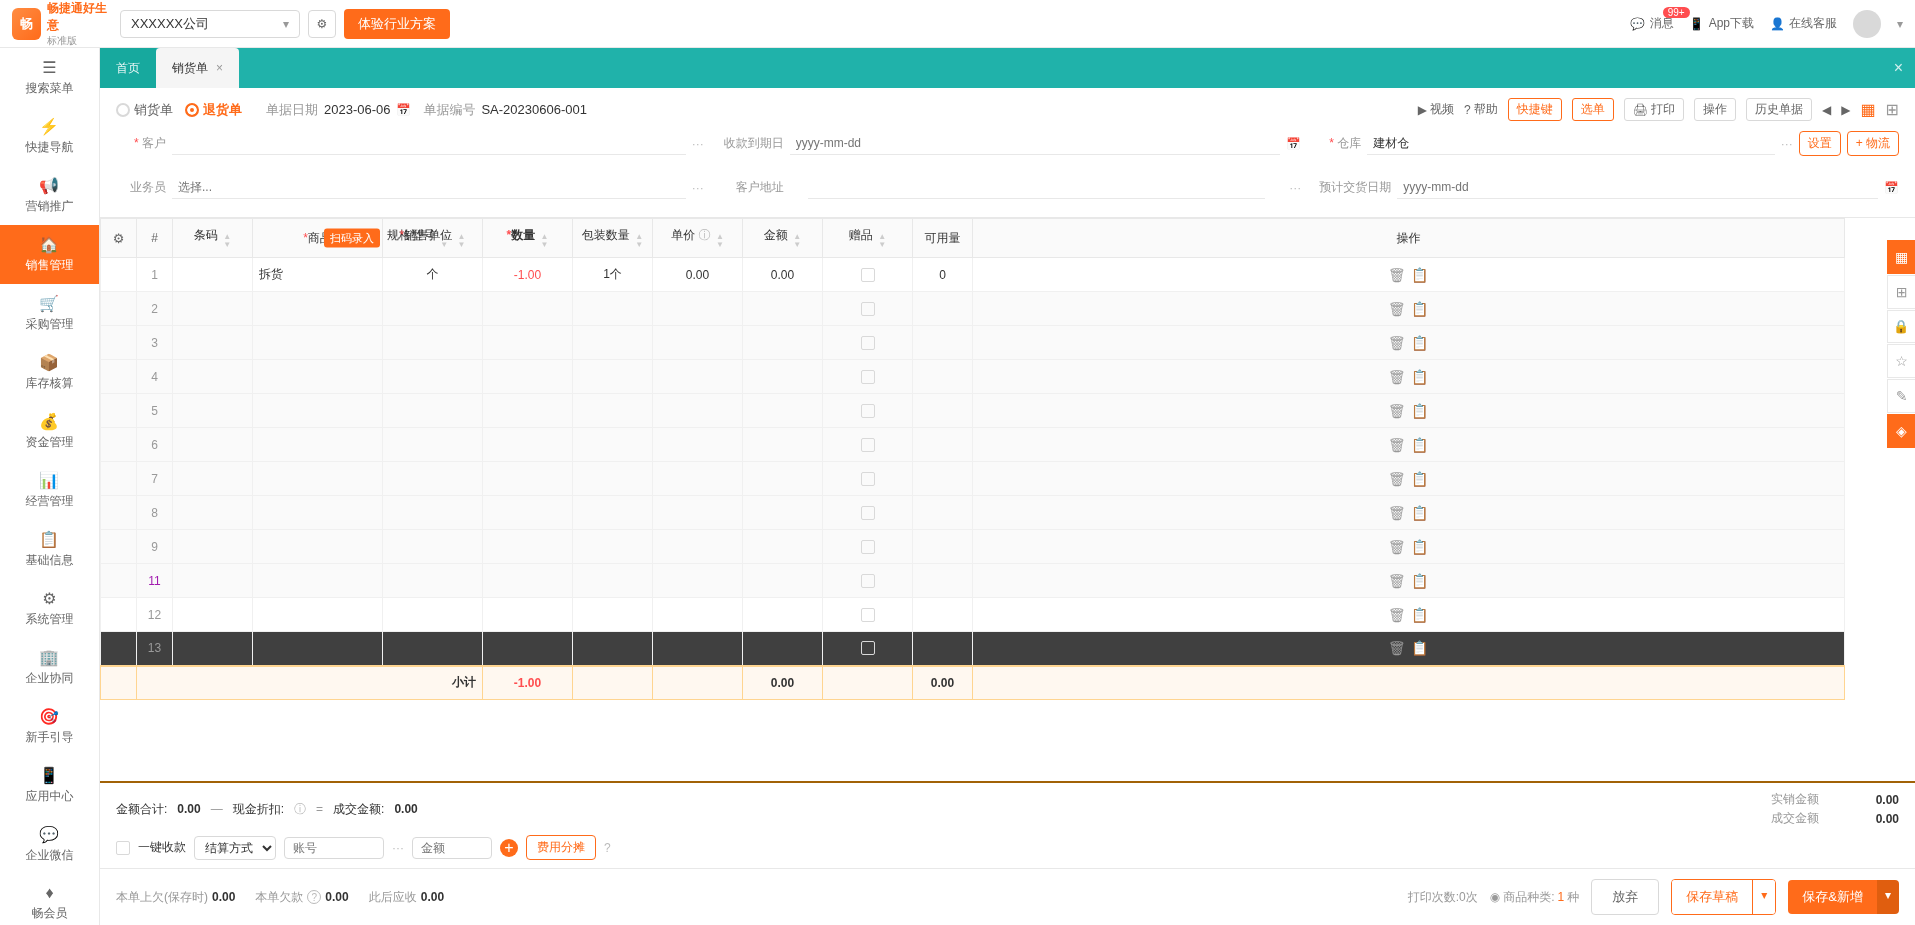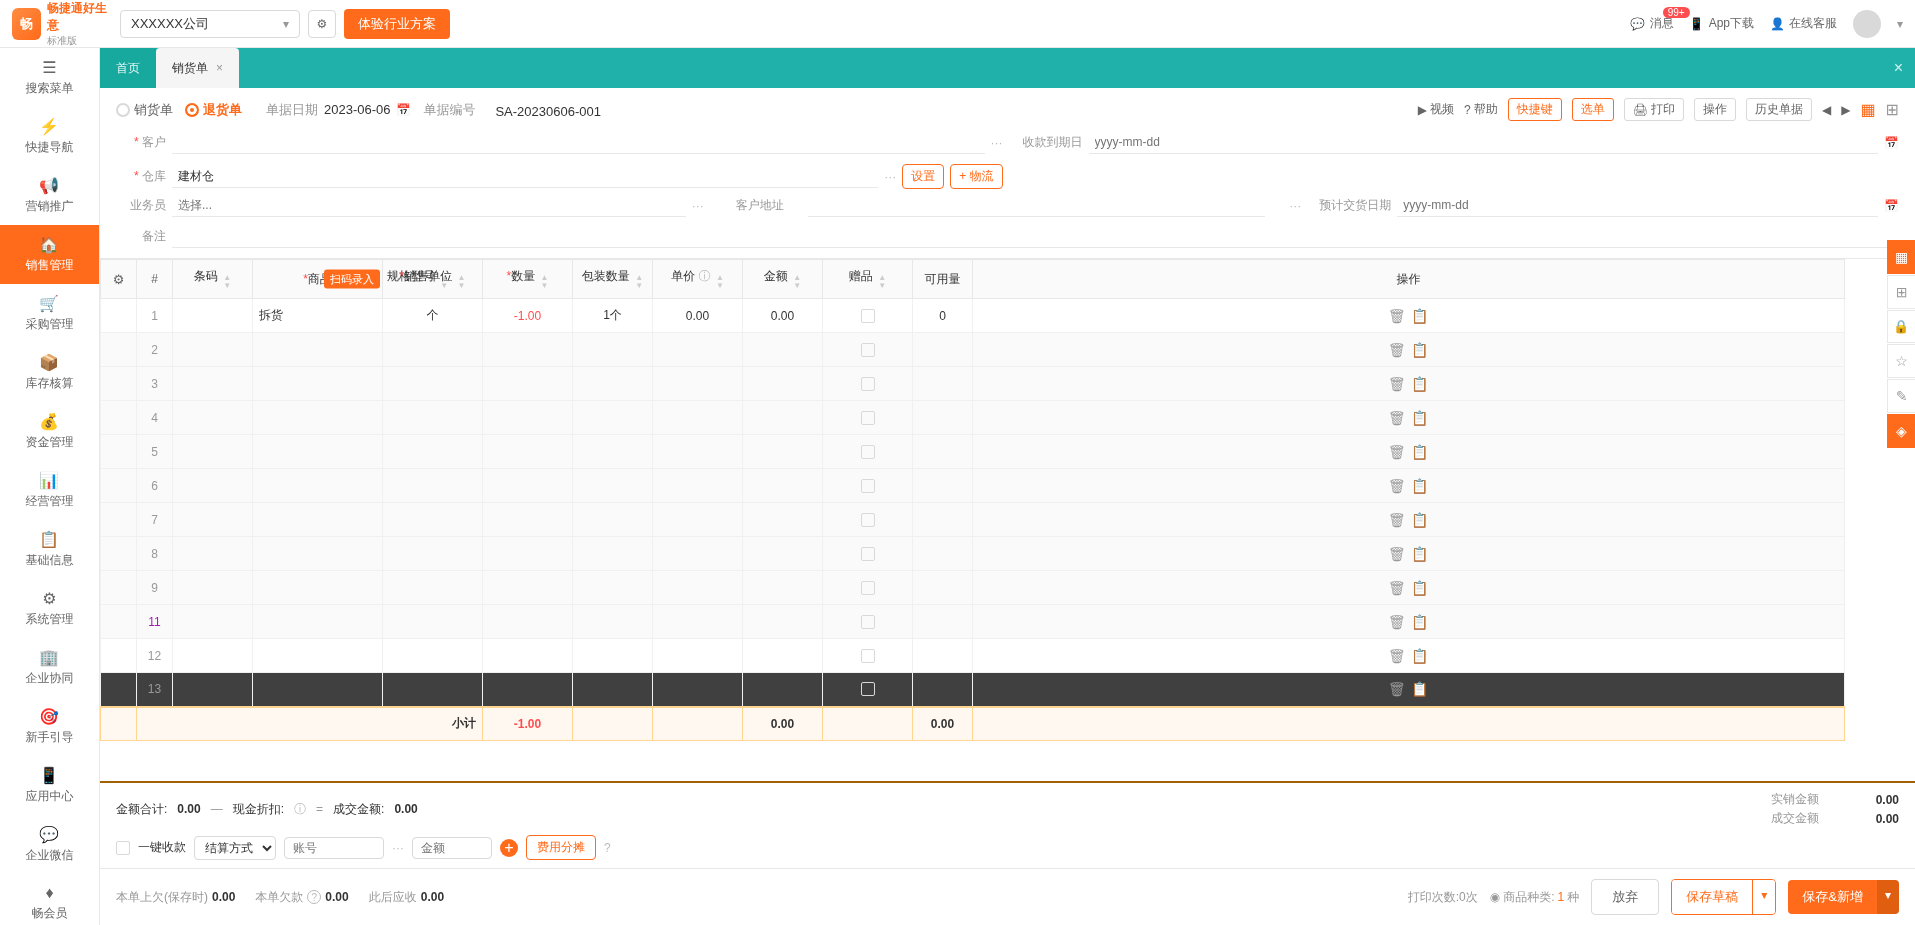--- a/index.html
+++ b/index.html
@@ -136,21 +136,21 @@
       </div>
       <div style="display:flex;align-items:center;gap:4px;cursor:pointer;">
         <div style="width:14px;height:14px;border-radius:50%;border:2px solid #ff6b1a;background:#ff6b1a;box-shadow:inset 0 0 0 3px #fff;"></div>
         <span style="color:#ff6b1a;font-size:13px;font-weight:bold;">退货单</span>
       </div>
       <div style="display:flex;align-items:center;gap:6px;margin-left:12px;">
         <span style="color:#999;font-size:13px;">单据日期</span>
         <span style="color:#333;font-size:13px;">2023-06-06</span>
         <span style="color:#bbb;cursor:pointer;">📅</span>
       </div>
-      <div style="display:flex;align-items:flex-end;gap:20px;">
+      <div style="display:flex;align-items:center;gap:6px;">
         <span style="color:#999;font-size:13px;">单据编号</span>
         <span style="color:#333;font-size:13px;">SA-20230606-001</span>
       </div>
       <div style="margin-left:auto;display:flex;align-items:center;gap:10px;">
         <div style="display:flex;align-items:center;gap:3px;color:#666;cursor:pointer;">
           <span>▶</span>
           <span>视频</span>
         </div>
         <div style="display:flex;align-items:center;gap:3px;color:#666;cursor:pointer;">
           <span>?</span>
@@ -172,21 +172,21 @@
         <div style="display:flex;align-items:center;gap:3px;color:#666;cursor:pointer;border:1px solid #d9d9d9;padding:2px 8px;border-radius:3px;">
           <span>历史单据</span>
         </div>
         <div style="color:#666;cursor:pointer;">◀</div>
         <div style="color:#666;cursor:pointer;">▶</div>
         <div style="color:#ff6b1a;cursor:pointer;font-size:16px;">▦</div>
         <div style="color:#999;cursor:pointer;font-size:16px;">⊞</div>
       </div>
     </div>
 
-    <div style="display:grid;grid-template-columns:1fr 1fr;gap:10px;margin-bottom:5px;align-items:center;">
+    <div style="display:grid;grid-template-columns:1fr 1fr 1fr;gap:10px;margin-bottom:20px;align-items:center;">
 
       <div style="display:flex;align-items:center;gap:6px;">
         <label style="color:#999;white-space:nowrap;min-width:50px;text-align:right;">
           <span style="color:#ff4d4f;">*</span> <span>客户</span>
         </label>
         <input style="flex: 1 1 0%; border-top: none; border-right: none; border-left: none; border-image: initial; border-bottom: 1px solid rgb(232, 232, 232); padding: 4px 6px; color: rgb(51, 51, 51); outline: none; background: transparent;" placeholder="" value="">
         <span style="color:#bbb;cursor:pointer;">···</span>
       </div>
 
       <div style="display:flex;align-items:center;gap:6px;">
@@ -217,24 +217,20 @@
         <label style="color:#999;white-space:nowrap;min-width:70px;text-align:right;">客户地址</label>
         <input style="flex: 1 1 0%; border-top: none; border-right: none; border-left: none; border-image: initial; border-bottom: 1px solid rgb(232, 232, 232); padding: 4px 6px; color: rgb(51, 51, 51); outline: none; background: transparent;" value="">
         <span style="color:#bbb;cursor:pointer;">···</span>
       </div>
 
       <div style="display:flex;align-items:center;gap:6px;">
         <label style="color:#999;white-space:nowrap;min-width:80px;text-align:right;">预计交货日期</label>
         <input style="flex: 1 1 0%; border-top: none; border-right: none; border-left: none; border-image: initial; border-bottom: 1px solid rgb(232, 232, 232); padding: 4px 6px; color: rgb(187, 187, 187); outline: none; background: transparent;" placeholder="yyyy-mm-dd">
         <span style="color:#bbb;cursor:pointer;">📅</span>
       </div>
-    </div>
-    <div style="display:flex;align-items:center;gap:6px;">
-      <label style="color:#999;min-width:50px;text-align:right;">备注</label>
-      <input style="flex: 1 1 0%; border-top: none; border-right: none; border-left: none; border-image: initial; border-bottom: 1px solid rgb(232, 232, 232); padding: 4px 6px; color: rgb(51, 51, 51); outline: none; background: transparent;" value="">
     </div>
   </div>
 
   <div style="flex:1;overflow:hidden;display:flex;flex-direction:column;background:#fff;">
     <div style="overflow:auto;flex:1;">
       <table style="width:100%;border-collapse:collapse;table-layout:fixed;">
         <colgroup>
           <col style="width:36px;">
           <col style="width:36px;">
           <col style="width:80px;">
@@ -272,21 +268,21 @@
                   <span>▼</span>
                 </span>
             </th>
             <th style="border:1px solid #e8e8e8;padding:8px 4px;text-align:center;font-weight:normal;color:#333;">
               <span style="color:#ff4d4f;">*</span>销售单位
               <span class="sort-arrows">
                   <span>▲</span>
                   <span>▼</span>
                 </span>
             </th>
-            <th style="border:1px solid #e8e8e8;padding:8px 0;text-align:center;font-weight:normal;color:#333;">
+            <th style="border:1px solid #e8e8e8;padding:8px 0;text-align:center;font-weight:bold;color:#333;">
               <span style="color:#ff4d4f;">*</span>数量
               <span class="sort-arrows">
                   <span>▲</span>
                   <span>▼</span>
                 </span>
             </th>
             <th style="border:1px solid #e8e8e8;padding:8px 4px;text-align:center;font-weight:normal;color:#333;">
               包装数量
               <span class="sort-arrows">
                   <span>▲</span>

